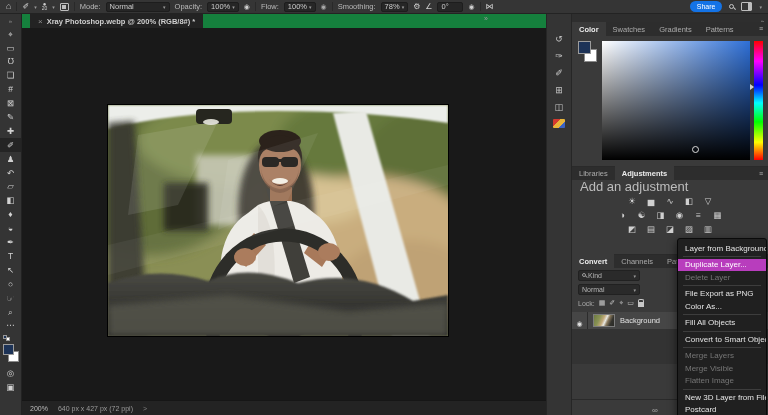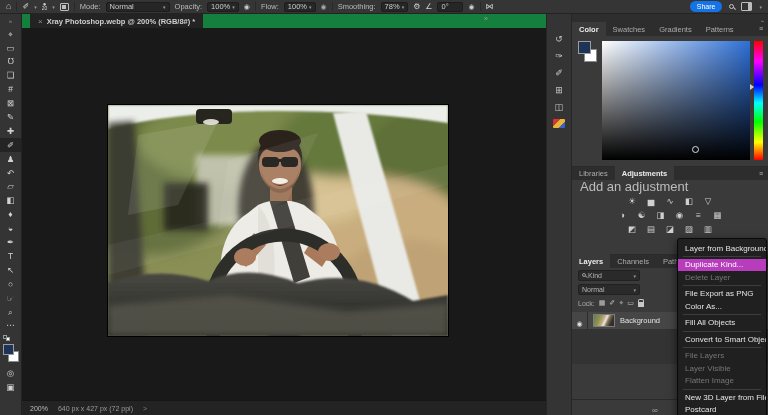--- a/index.html
+++ b/index.html
@@ -434,21 +434,21 @@
           <span class="adj-icon">◩</span>
           <span class="adj-icon">▤</span>
           <span class="adj-icon">◪</span>
           <span class="adj-icon">▨</span>
           <span class="adj-icon">▥</span>
         </div>
       </div>
 
     <div style="height:18px;"></div>
     <div class="ptab-row layers-section" id="layers-tabs">
-        <span class="ptab active">Layers</span>
+        <span class="ptab active">Convert</span>
         <span class="ptab">Channels</span>
         <span class="ptab">Paths</span>
       </div>
     <div class="lrow">
       <span class="lbox kind-box">
         <span class="mini-search"></span>
         <span>Kind</span>
         <span class="spacer"></span>
         <span class="caret"></span>
       </span>
@@ -498,31 +498,31 @@
       </div>
     </div>
     <div class="layers-footer">
       <span class="link-icon"></span>
     </div>
   </div>
 
   <div class="context-menu" id="ctx-menu">
       <div class="menu-item">Layer from Background...</div>
       <div class="menu-divider"></div>
-      <div class="menu-item highlighted" style="background: rgb(184, 61, 189);">Duplicate Kind...</div>
+      <div class="menu-item highlighted" style="background: rgb(184, 61, 189);">Duplicate Layer...</div>
       <div class="menu-item disabled">Delete Layer</div>
       <div class="menu-divider"></div>
       <div class="menu-item">File Export as PNG</div>
       <div class="menu-item">Color As...</div>
       <div class="menu-divider"></div>
       <div class="menu-item">Fill All Objects</div>
       <div class="menu-divider"></div>
       <div class="menu-item">Convert to Smart Object</div>
       <div class="menu-divider"></div>
-      <div class="menu-item disabled">File Layers</div>
-      <div class="menu-item disabled">Layer Visible</div>
+      <div class="menu-item disabled">Merge Layers</div>
+      <div class="menu-item disabled">Merge Visible</div>
       <div class="menu-item disabled">Flatten Image</div>
       <div class="menu-divider"></div>
       <div class="menu-item">New 3D Layer from File...</div>
       <div class="menu-item">Postcard</div>
     </div>
 
 </div>
 
 </body></html>

